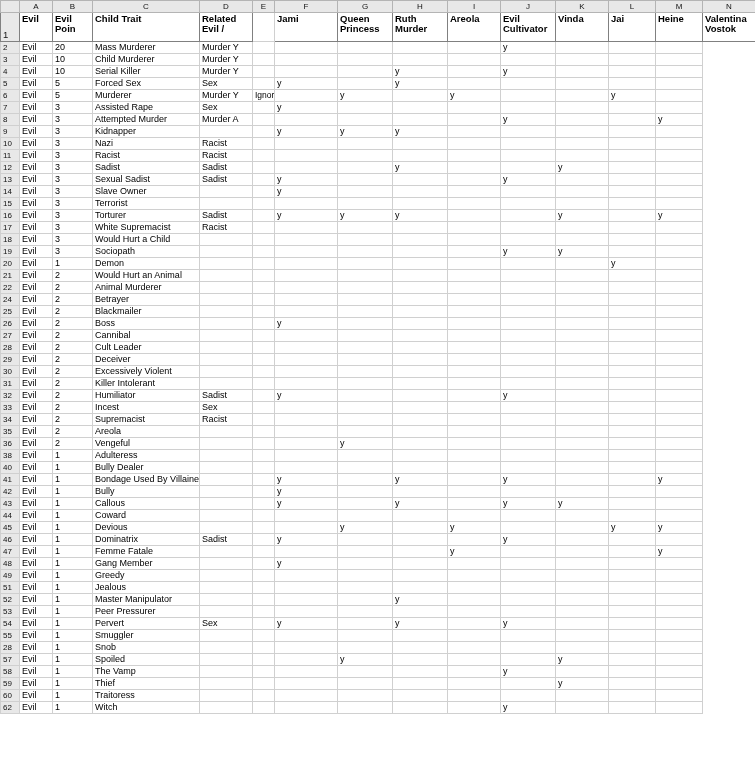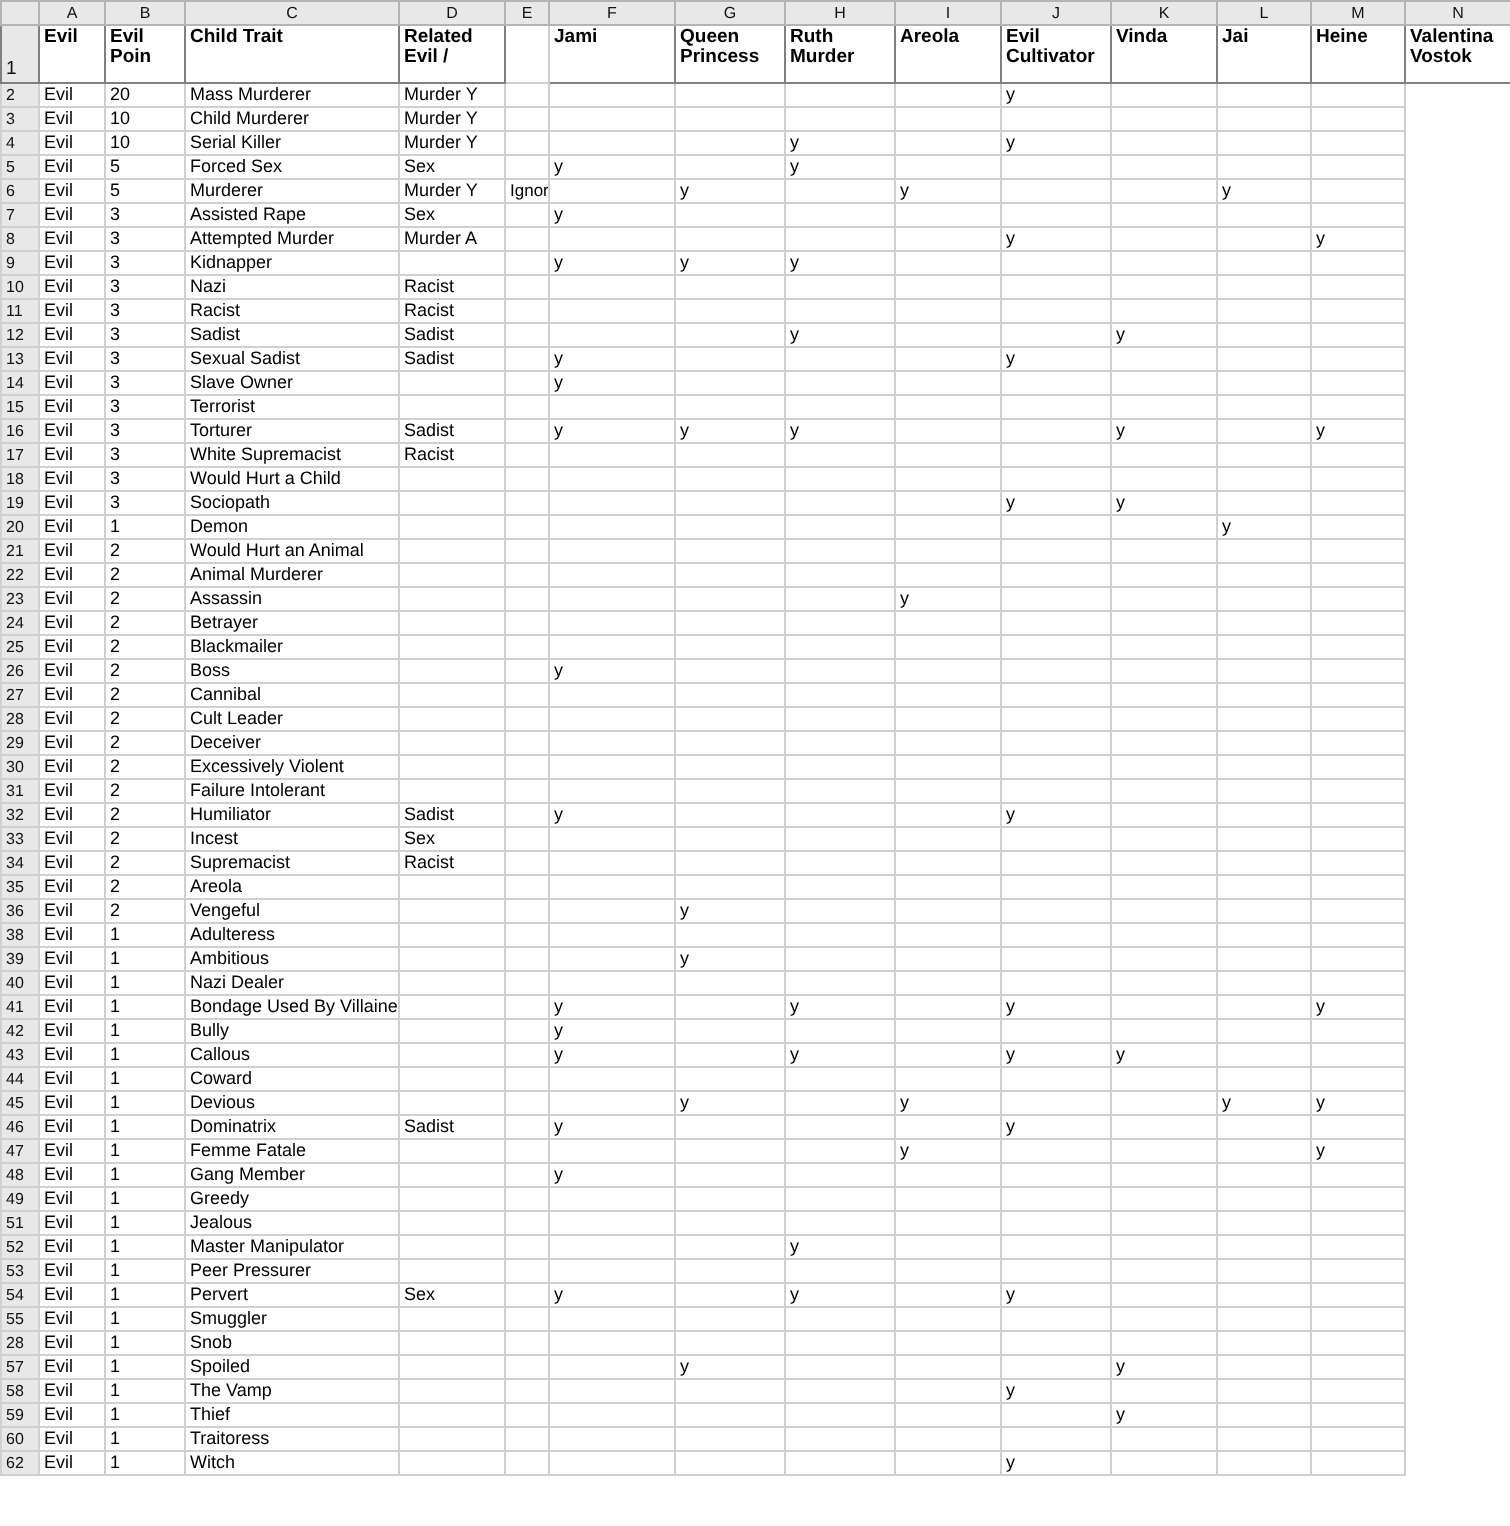--- a/index.html
+++ b/index.html
@@ -481,36 +481,20 @@
           <td class="mark"></td>
           <td class="mark"></td>
           <td class="mark"></td>
           <td class="mark"></td>
           <td class="mark"></td>
           <td class="mark"></td>
           <td class="mark"></td>
           <td class="mark"></td>
         </tr>
         <tr>
-          <td class="rownum">23</td>
-          <td>Evil</td>
-          <td class="num">2</td>
-          <td>Assassin</td>
-          <td></td>
-          <td class="note"></td>
-          <td class="mark"></td>
-          <td class="mark"></td>
-          <td class="mark"></td>
-          <td class="mark">y</td>
-          <td class="mark"></td>
-          <td class="mark"></td>
-          <td class="mark"></td>
-          <td class="mark"></td>
-        </tr>
-        <tr>
           <td class="rownum">24</td>
           <td>Evil</td>
           <td class="num">2</td>
           <td>Betrayer</td>
           <td></td>
           <td class="note"></td>
           <td class="mark"></td>
           <td class="mark"></td>
           <td class="mark"></td>
           <td class="mark"></td>
@@ -612,21 +596,21 @@
           <td class="mark"></td>
           <td class="mark"></td>
           <td class="mark"></td>
           <td class="mark"></td>
           <td class="mark"></td>
         </tr>
         <tr>
           <td class="rownum">31</td>
           <td>Evil</td>
           <td class="num">2</td>
-          <td>Failure Intolerant</td>
+          <td>Killer Intolerant</td>
           <td></td>
           <td class="note"></td>
           <td class="mark"></td>
           <td class="mark"></td>
           <td class="mark"></td>
           <td class="mark"></td>
           <td class="mark"></td>
           <td class="mark"></td>
           <td class="mark"></td>
           <td class="mark"></td>
@@ -721,40 +705,24 @@
           <td class="mark"></td>
           <td class="mark"></td>
           <td class="mark"></td>
           <td class="mark"></td>
           <td class="mark"></td>
           <td class="mark"></td>
           <td class="mark"></td>
           <td class="mark"></td>
         </tr>
         <tr>
-          <td class="rownum">39</td>
-          <td>Evil</td>
-          <td class="num">1</td>
-          <td>Ambitious</td>
-          <td></td>
-          <td class="note"></td>
-          <td class="mark"></td>
-          <td class="mark">y</td>
-          <td class="mark"></td>
-          <td class="mark"></td>
-          <td class="mark"></td>
-          <td class="mark"></td>
-          <td class="mark"></td>
-          <td class="mark"></td>
-        </tr>
-        <tr>
           <td class="rownum">40</td>
           <td>Evil</td>
           <td class="num">1</td>
-          <td>Nazi Dealer</td>
+          <td>Bully Dealer</td>
           <td></td>
           <td class="note"></td>
           <td class="mark"></td>
           <td class="mark"></td>
           <td class="mark"></td>
           <td class="mark"></td>
           <td class="mark"></td>
           <td class="mark"></td>
           <td class="mark"></td>
           <td class="mark"></td>

